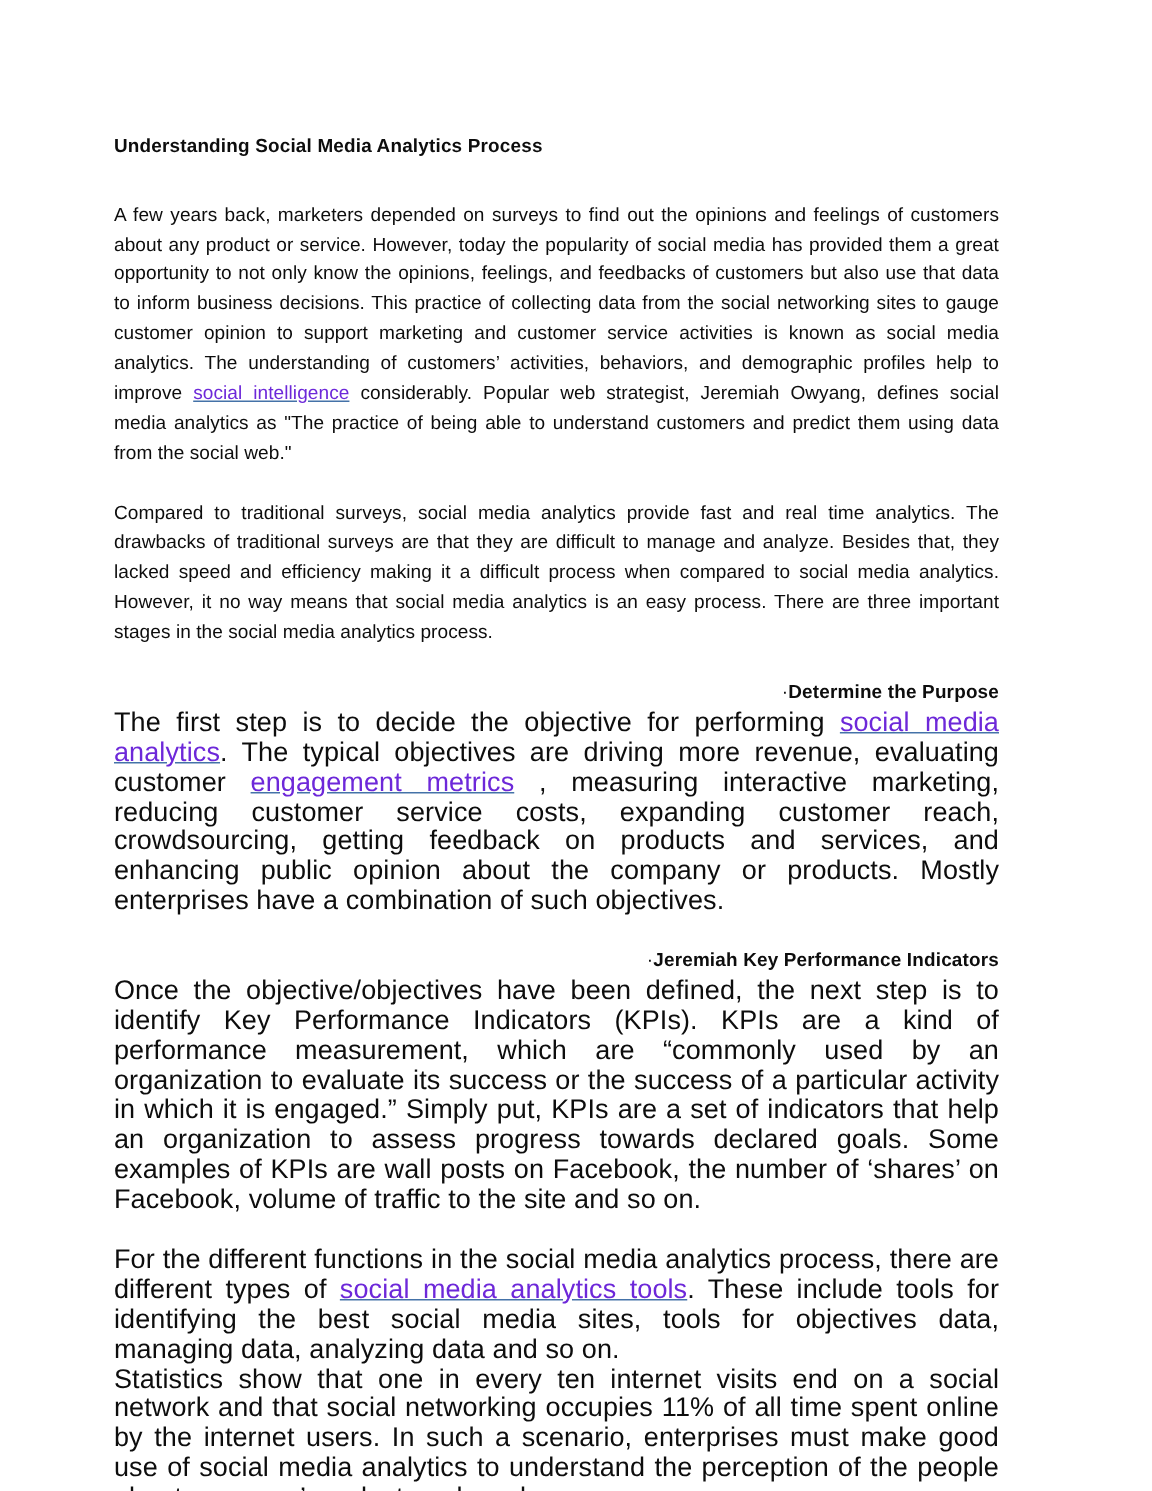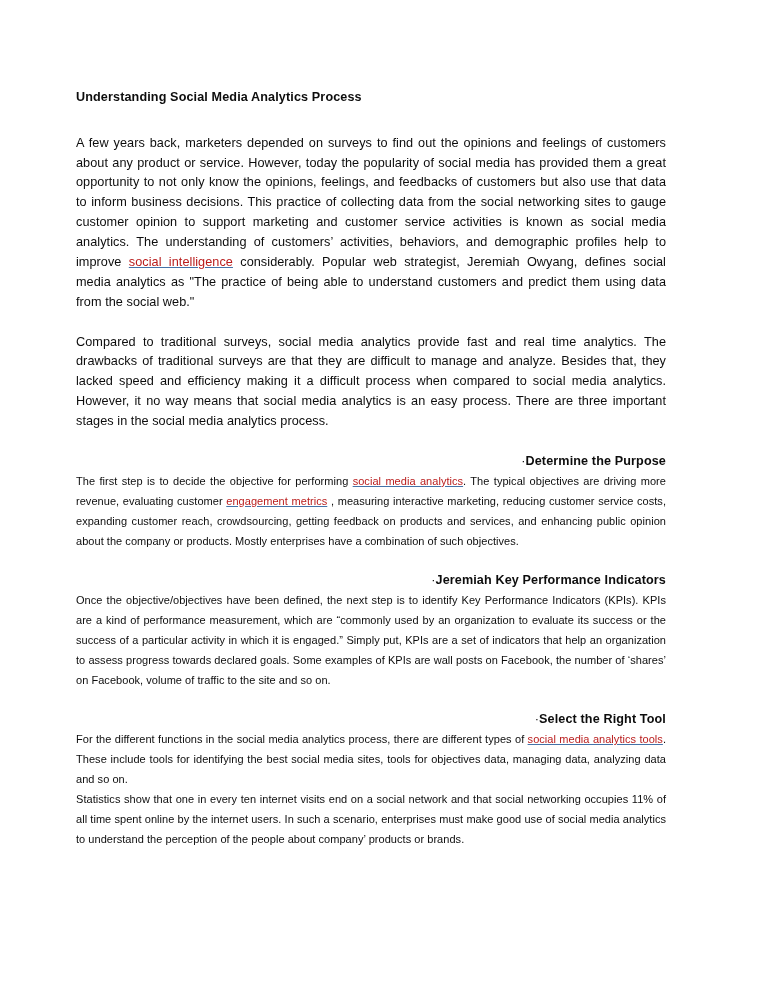--- a/index.html
+++ b/index.html
@@ -55,30 +55,30 @@
     white-space: pre;
     letter-spacing: 0.01em;
   }
   .section-heading .bullet-mark {
     display: inline-block;
     width: 35px;
     font-weight: normal;
     font-size: 12.7px;
   }
   .section-body {
-    font-size: 11px;
+    font-size: 18px;
     line-height: 19.9px;
     margin: 0;
     text-align: justify;
     text-justify: inter-word;
     letter-spacing: 0.004em;
   }
   a.doclink,
   span.doclink {
-    color: #b91c1c;
+    color: #6d28d9;
     text-decoration: underline;
     text-decoration-color: #4472a8;
     text-underline-offset: 1px;
   }
   .last-block p.section-body {
     margin: 0;
   }
 </style>
 </head>
 <body>
@@ -96,19 +96,18 @@
       <p class="section-heading"><span class="bullet-mark">·</span><span>Determine the Purpose</span></p>
       <p class="section-body"><span>The first step is to decide the objective for performing </span><a class="doclink" href="#">social media analytics</a><span>. The typical objectives are driving more revenue, evaluating customer </span><a class="doclink" href="#">engagement metrics</a><span> , measuring interactive marketing, reducing customer service costs, expanding customer reach, crowdsourcing, getting feedback on products and services, and enhancing public opinion about the company or products. Mostly enterprises have a combination of such objectives.</span></p>
     </div>
 
     <div class="section">
       <p class="section-heading"><span class="bullet-mark">·</span><span>Jeremiah Key Performance Indicators</span></p>
       <p class="section-body">Once the objective/objectives have been defined, the next step is to identify Key Performance Indicators (KPIs). KPIs are a kind of performance measurement, which are “commonly used by an organization to evaluate its success or the success of a particular activity in which it is engaged.” Simply put, KPIs are a set of indicators that help an organization to assess progress towards declared goals. Some examples of KPIs are wall posts on Facebook, the number of ‘shares’ on Facebook, volume of traffic to the site and so on.</p>
     </div>
 
     <div class="section last-block">
-      <p class="section-heading"><span class="bullet-mark">·</span><span>Select the Right Tool</span></p>
       <p class="section-body"><span>For the different functions in the social media analytics process, there are different types of </span><a class="doclink" href="#">social media analytics tools</a><span>. These include tools for identifying the best social media sites, tools for objectives data, managing data, analyzing data and so on.</span></p>
       <p class="section-body">Statistics show that one in every ten internet visits end on a social network and that social networking occupies 11% of all time spent online by the internet users. In such a scenario, enterprises must make good use of social media analytics to understand the perception of the people about company’ products or brands.</p>
     </div>
 
   </div>
 </div>
 
 </body></html>

